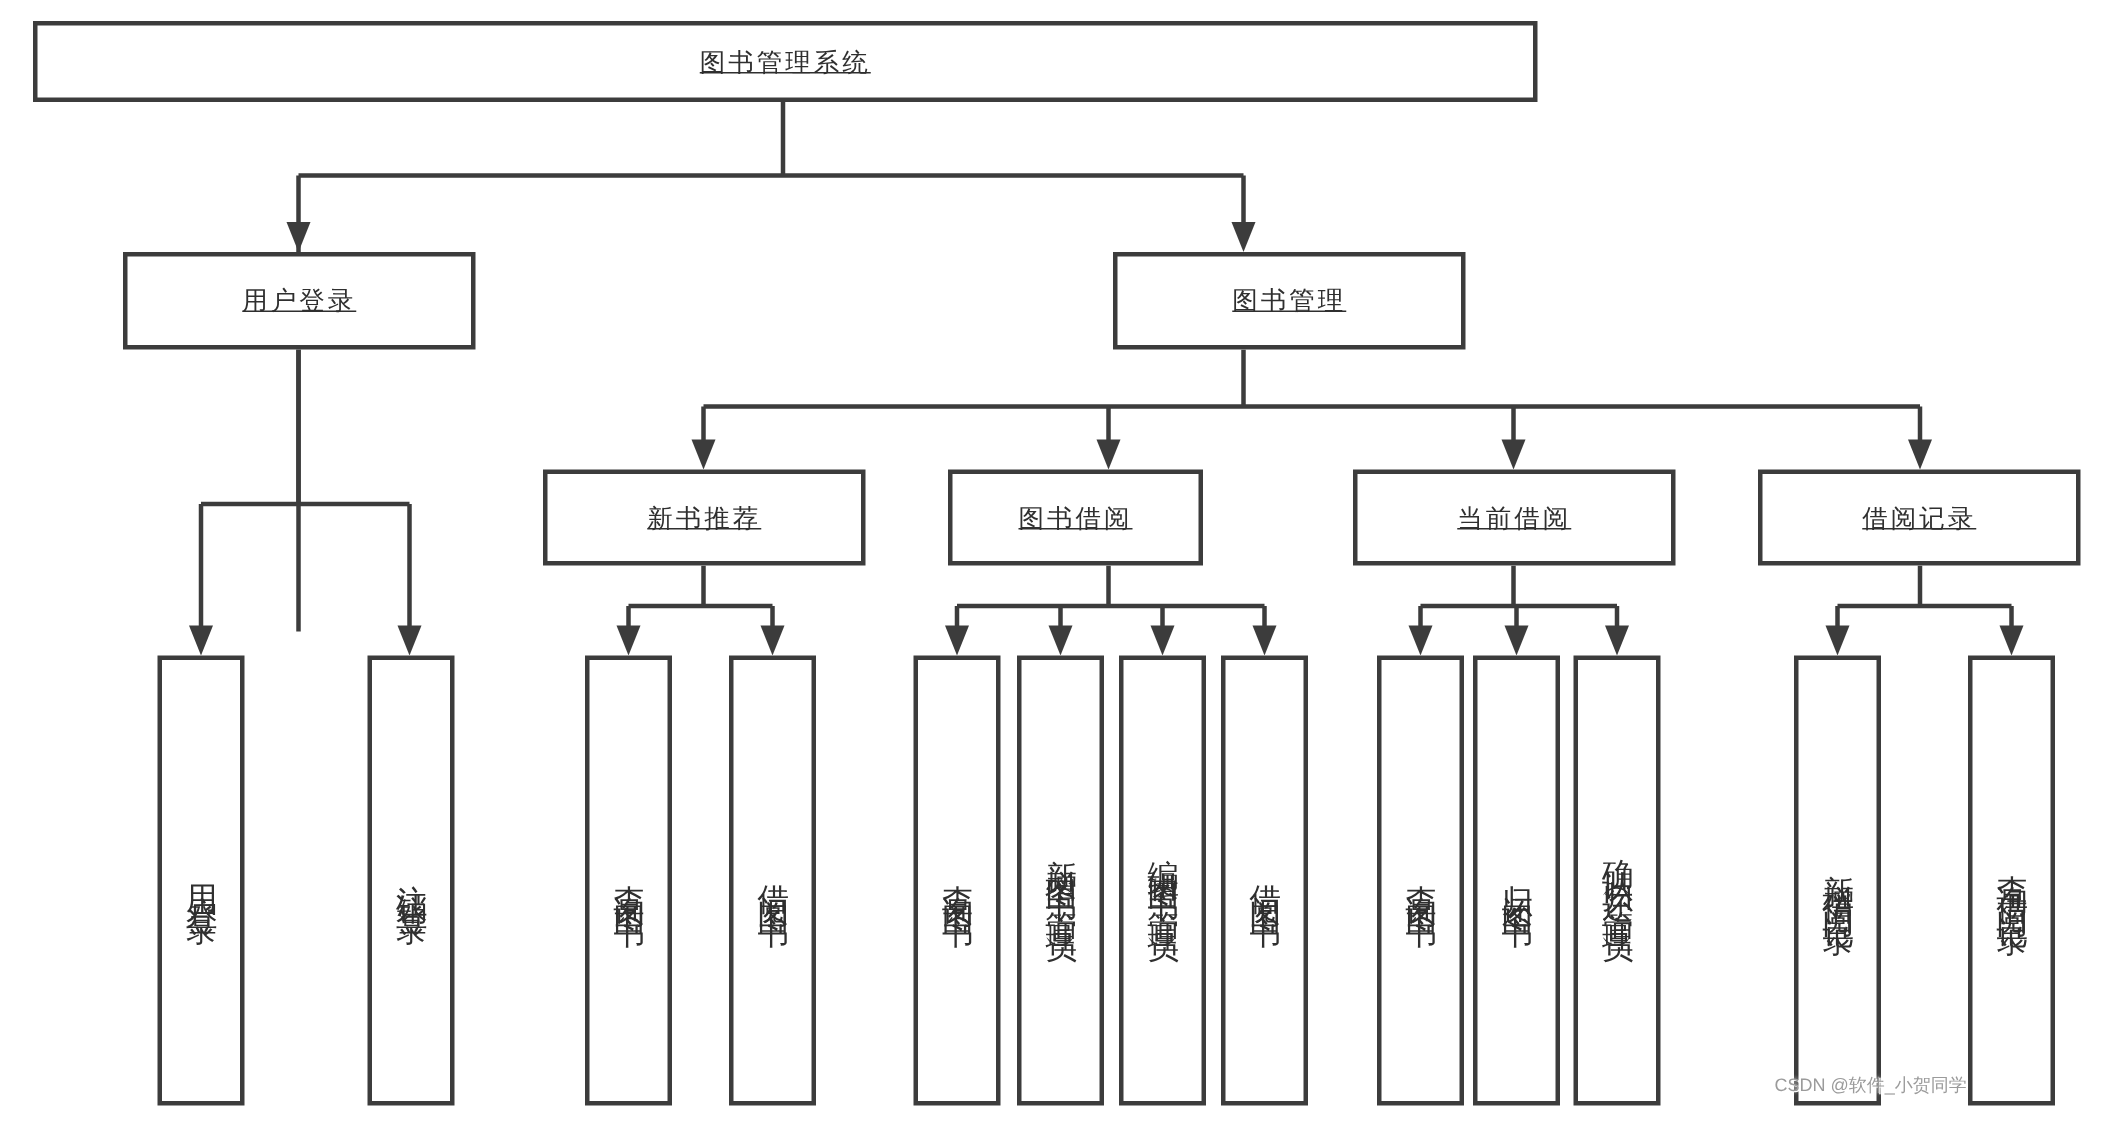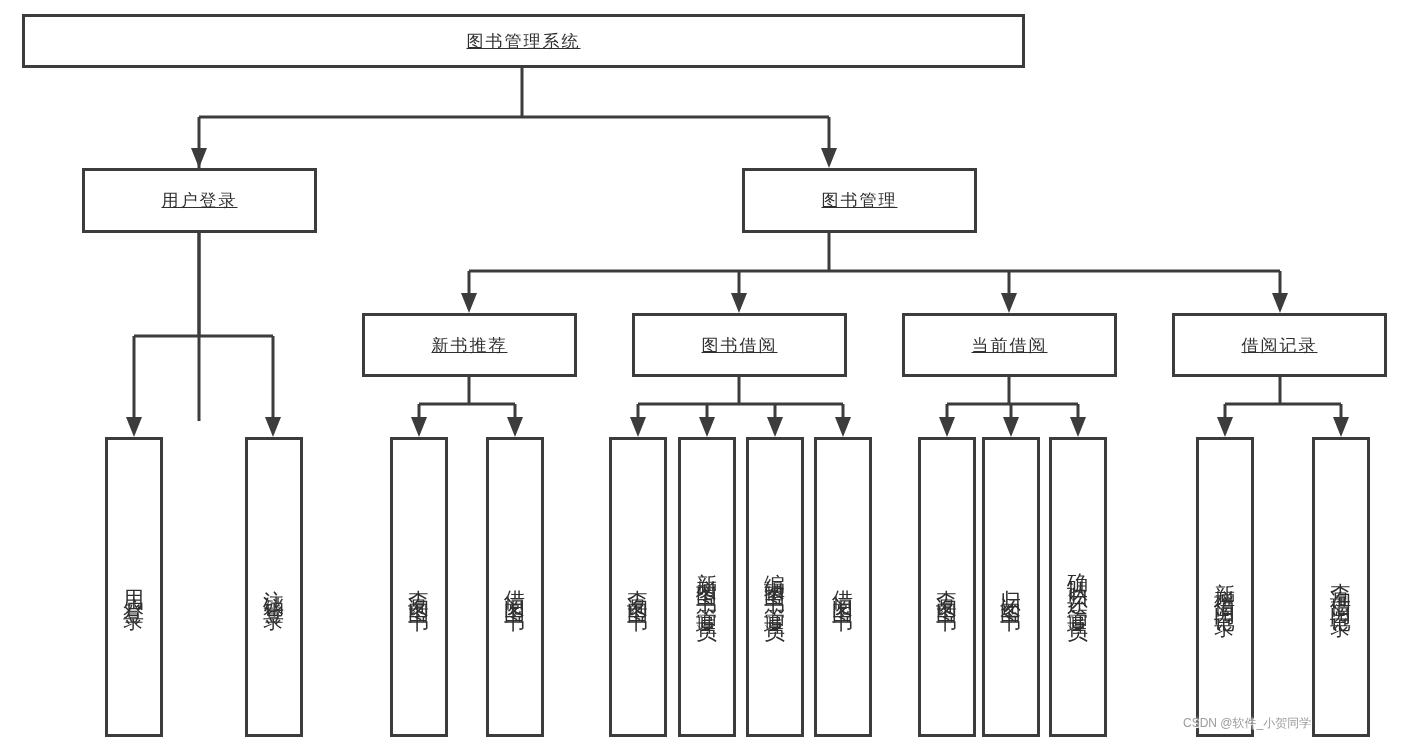--- a/index.html
+++ b/index.html
@@ -128,21 +128,21 @@
   <div class="box hbox" style="left:82px; top:168px; width:235px; height:65px;">
     <span>用户登录</span>
   </div>
   <div class="box hbox" style="left:712px; top:168px; width:235px; height:65px;margin-left:30px;">
     <span>图书管理</span>
   </div>
 
   <div class="box hbox" style="left:362px; top:313px; width:215px; height:64px;">
     <span>新书推荐</span>
   </div>
-  <div class="box hbox" style="left:632px; top:313px; width:215px; height:64px;">
+  <div class="box hbox" style="left:632px; top:313px; width:170px; height:64px;">
     <span>图书借阅</span>
   </div>
   <div class="box hbox" style="left:1172px; top:313px; width:215px; height:64px;">
     <span>借阅记录</span>
   </div>
   <div class="box hbox" style="left:902px; top:313px; width:215px; height:64px;">
     <span>当前借阅</span>
   </div>
 
   <div class="box vbox" style="left:105px;">

